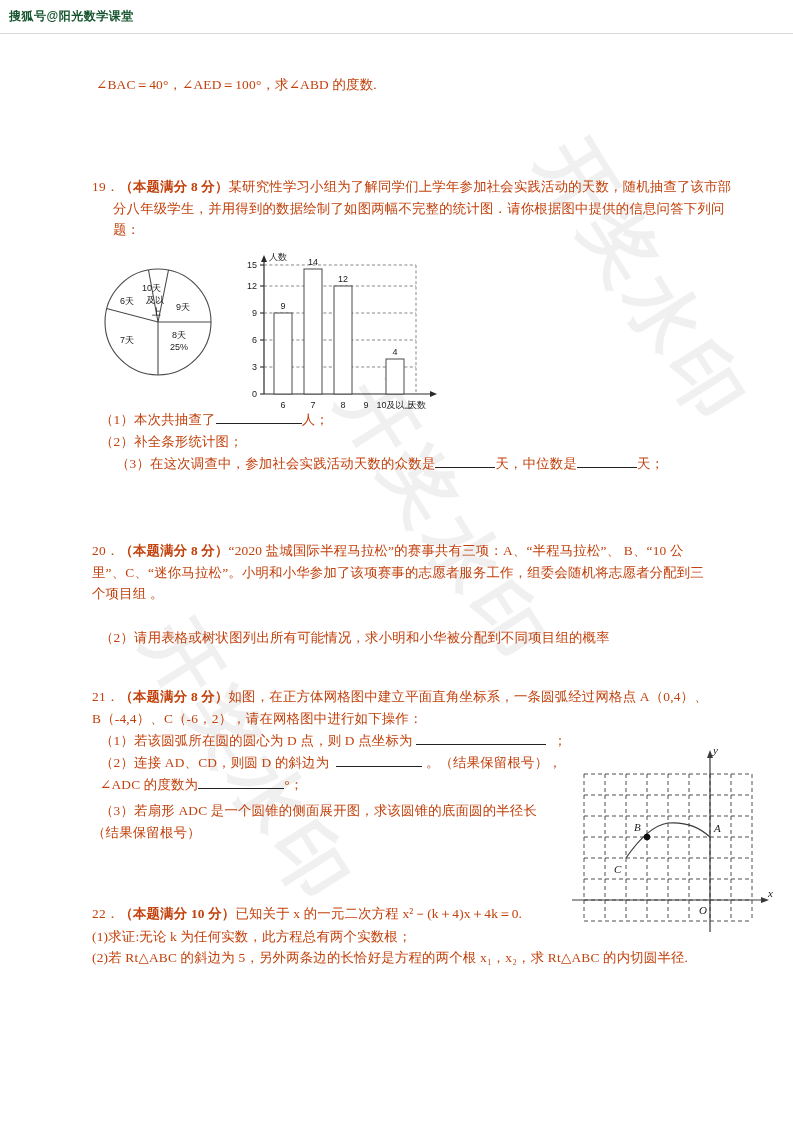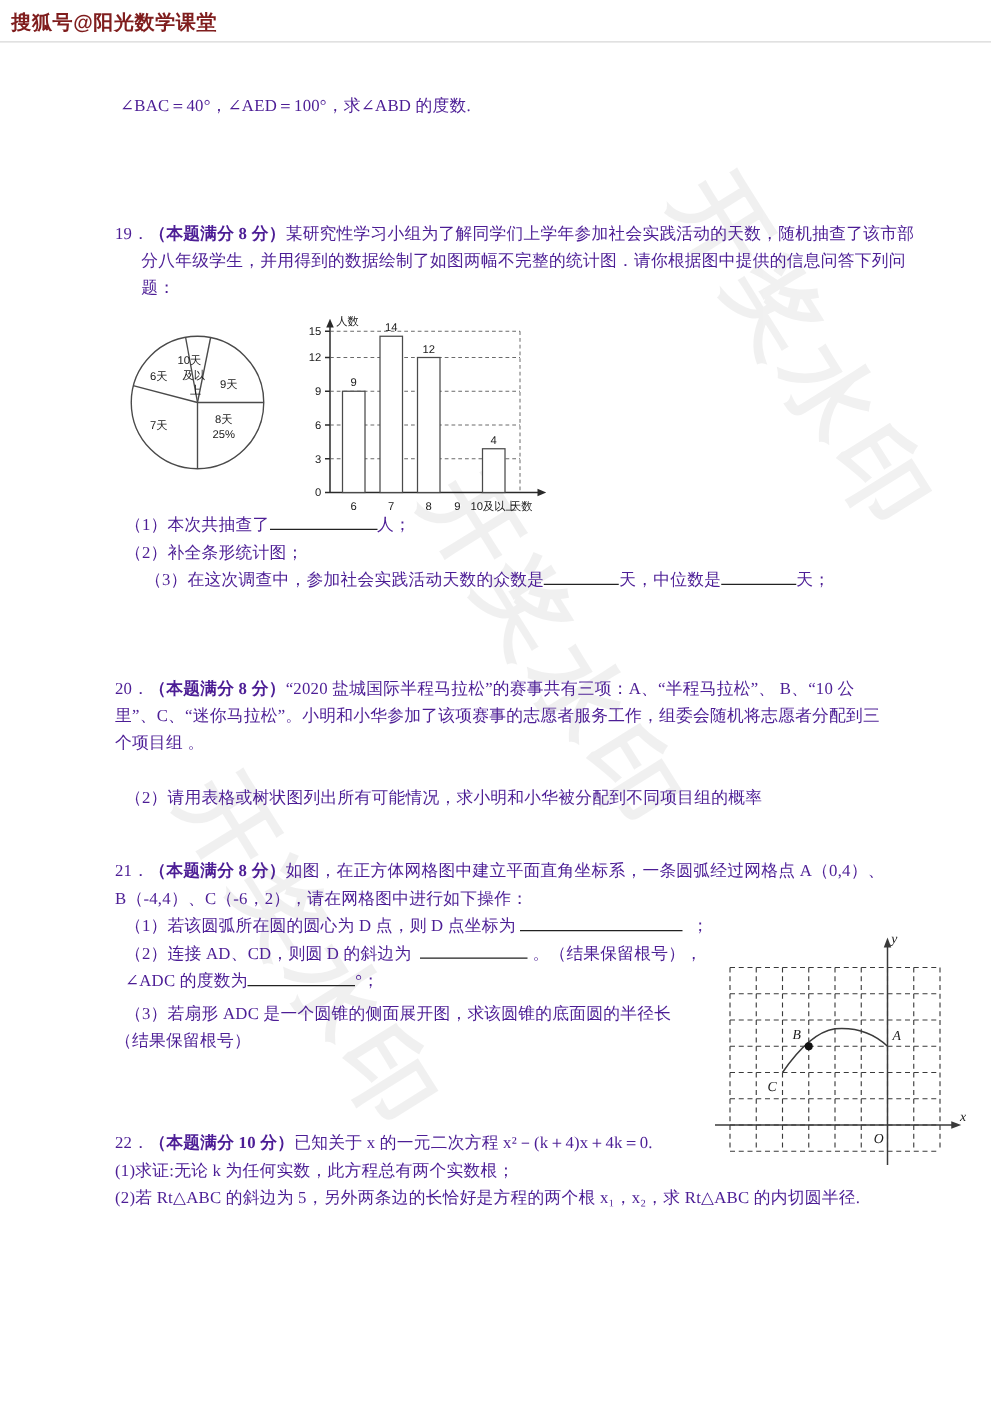--- a/index.html
+++ b/index.html
@@ -39,23 +39,23 @@
   .wm-b { left: 205px; top: 600px; font-size: 74px; transform: rotate(58deg); }
   .wm-c { left: 600px; top: 120px; font-size: 74px; transform: rotate(58deg); }
 
   
   #site-logo {
     position: absolute;
     left: 9px;
     top: 8px;
     font-family: "Liberation Sans", sans-serif;
     font-weight: bold;
-    font-size: 16px;
+    font-size: 12px;
     letter-spacing: 0.5px;
-    color: #7f1d1d;
+    color: #14532d;
     z-index: 3;
     white-space: nowrap;
   }
   #header-rule {
     position: absolute;
     left: 0; top: 33px;
     width: 793px;
     height: 1px;
     background: #d8d8d8;
     z-index: 2;
@@ -67,21 +67,21 @@
     left: 0; top: 0;
     width: 793px;
     height: 1122px;
     z-index: 2;
   }
   .blk { position: absolute; }
   .body-text {
     font-size: 13.4px;
     line-height: 21.5px;
     letter-spacing: 0.2px;
-    color: #4c1d95;
+    color: #c2410c;
   }
   .hang {
     padding-left: 21px;
     text-indent: -21px;
   }
   .bold { font-weight: bold; }
   .it { font-style: italic; }
   .fill {
     display: inline-block;
     border-bottom: 1px solid #222;

